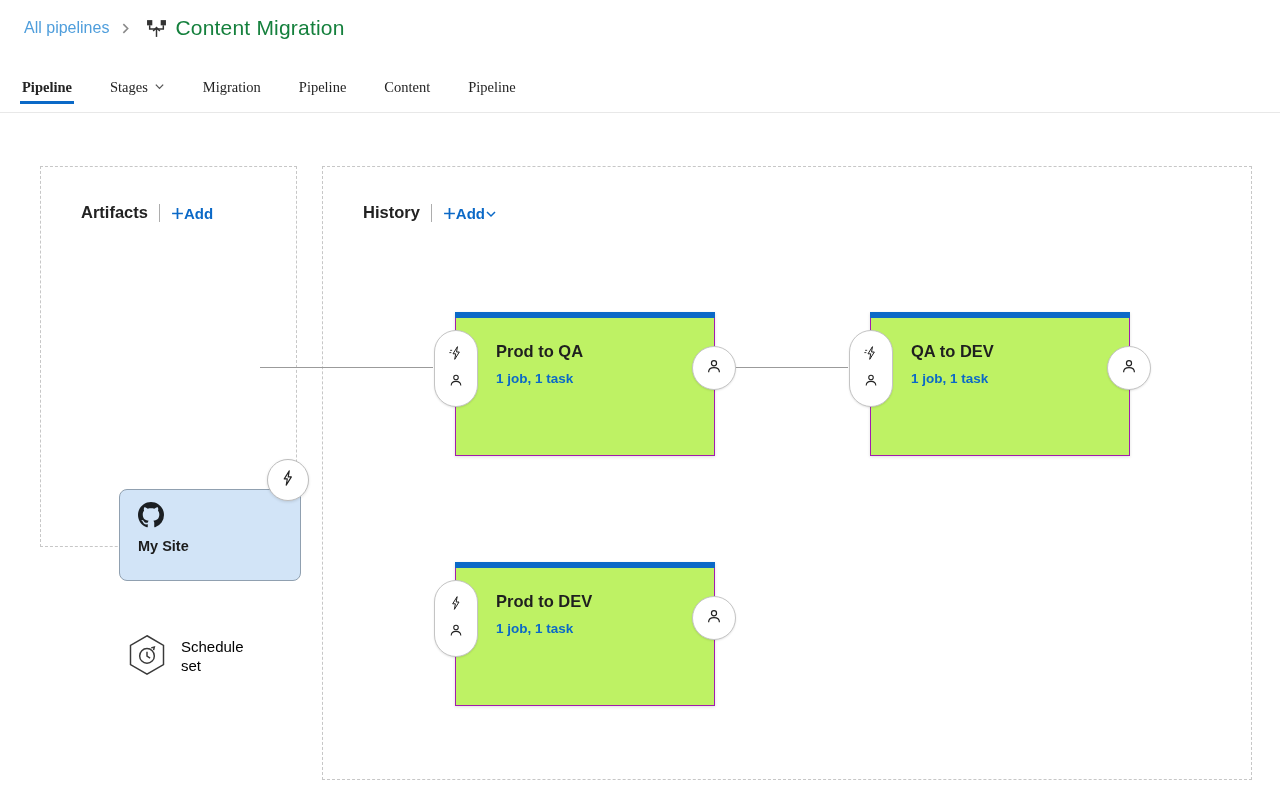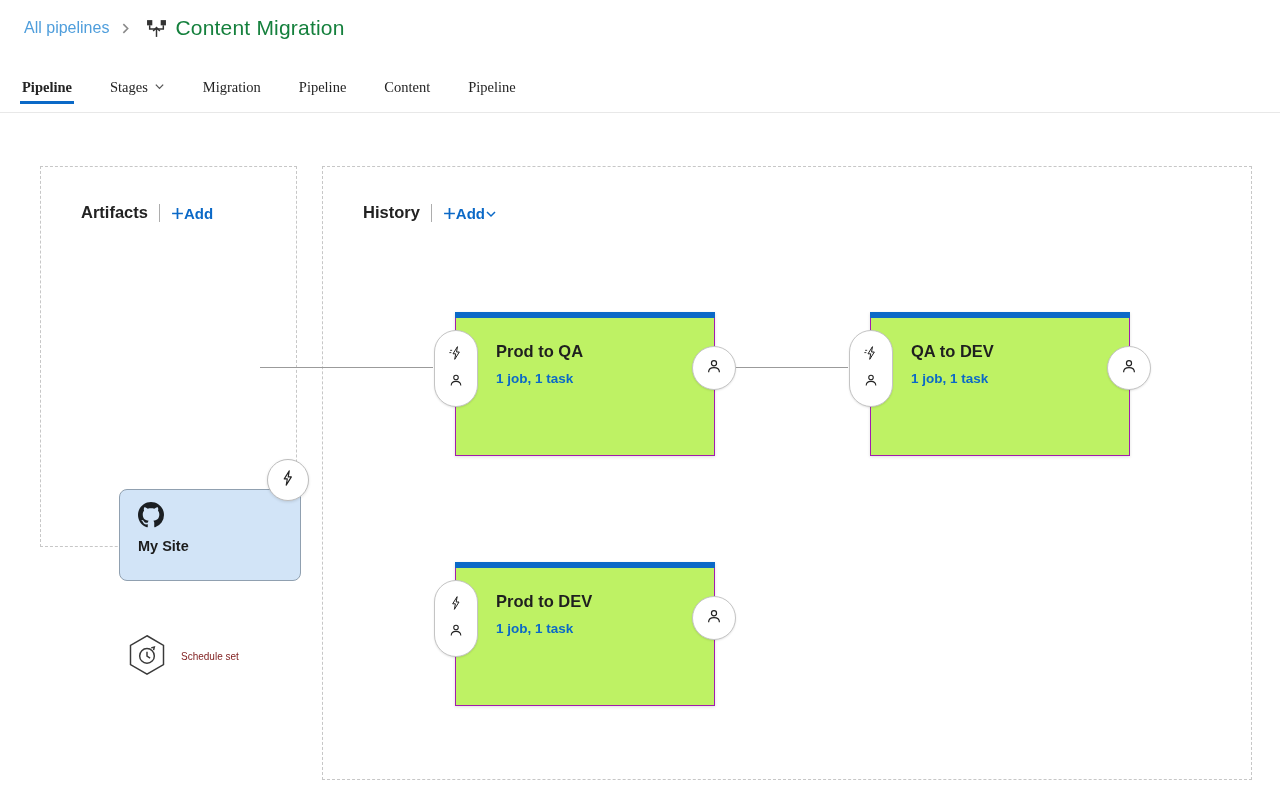--- a/index.html
+++ b/index.html
@@ -45,21 +45,21 @@
     background:#d2e4f7; border:1px solid #90a0b0; border-radius:8px; z-index:2; cursor:pointer; }
   .artifact-gh { position:absolute; left:18px; top:12px; }
   .artifact-name { position:absolute; left:18px; top:48px; font-size:14.5px; font-weight:bold; color:#1b1b1b; }
   .trigger-badge { position:absolute; left:147px; top:-31px; width:42px; height:42px;
     background:#fff; border:1px solid #bdbdbd; border-radius:50%;
     display:flex; align-items:center; justify-content:center;
     box-shadow:0 1px 3px rgba(0,0,0,.12); cursor:pointer; z-index:3; }
 
   
   .schedule-row { position:absolute; left:84px; top:466px; display:flex; align-items:center; gap:12px; z-index:2; }
-  .schedule-label { width:84px; font-size:10px; line-height:1.25; color:#7f1d1d; }
+  .schedule-label { width:84px; font-size:15px; line-height:1.25; color:#000000; }
 
   
   .stage-card { position:absolute; width:260px; height:144px; background:#bef264;
     border:1px solid #a21caf; box-shadow:0 1px 3px rgba(0,0,0,.12); z-index:2; }
   .stage-topbar { position:absolute; left:-1px; right:-1px; top:-1px; height:6px; background:#0b69c7; }
   .stage-title { position:absolute; left:40px; top:29px; font-size:16.5px; font-weight:600; color:#1f1f1f; }
   .stage-link { position:absolute; left:40px; top:58px; font-size:13.5px; color:#0b69c7; cursor:pointer;font-weight:bold; }
   .pre-badge { position:absolute; left:-22px; top:17px; width:44px; height:77px;
     background:#fff; border:1px solid #c4c4c4; border-radius:24px;
     display:flex; flex-direction:column; align-items:center; justify-content:space-evenly;

